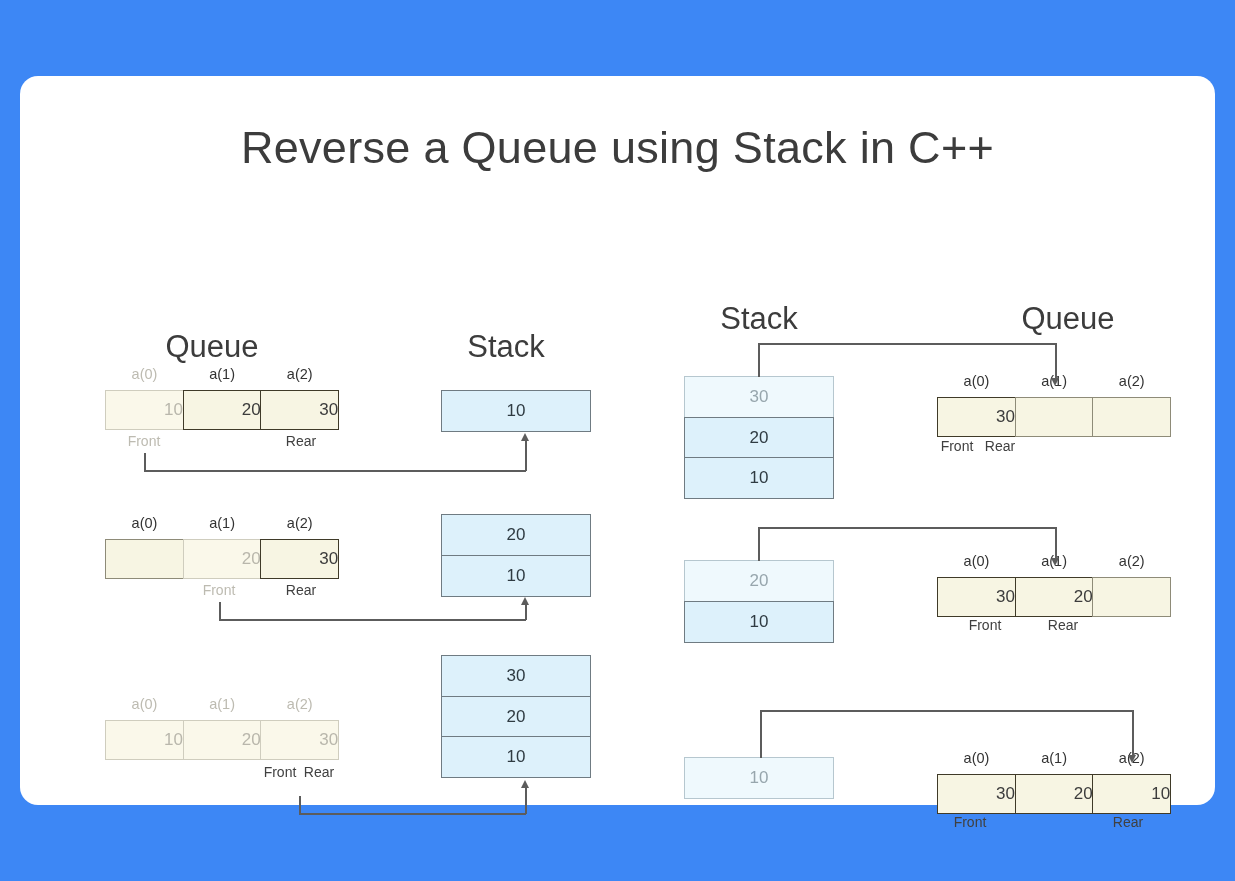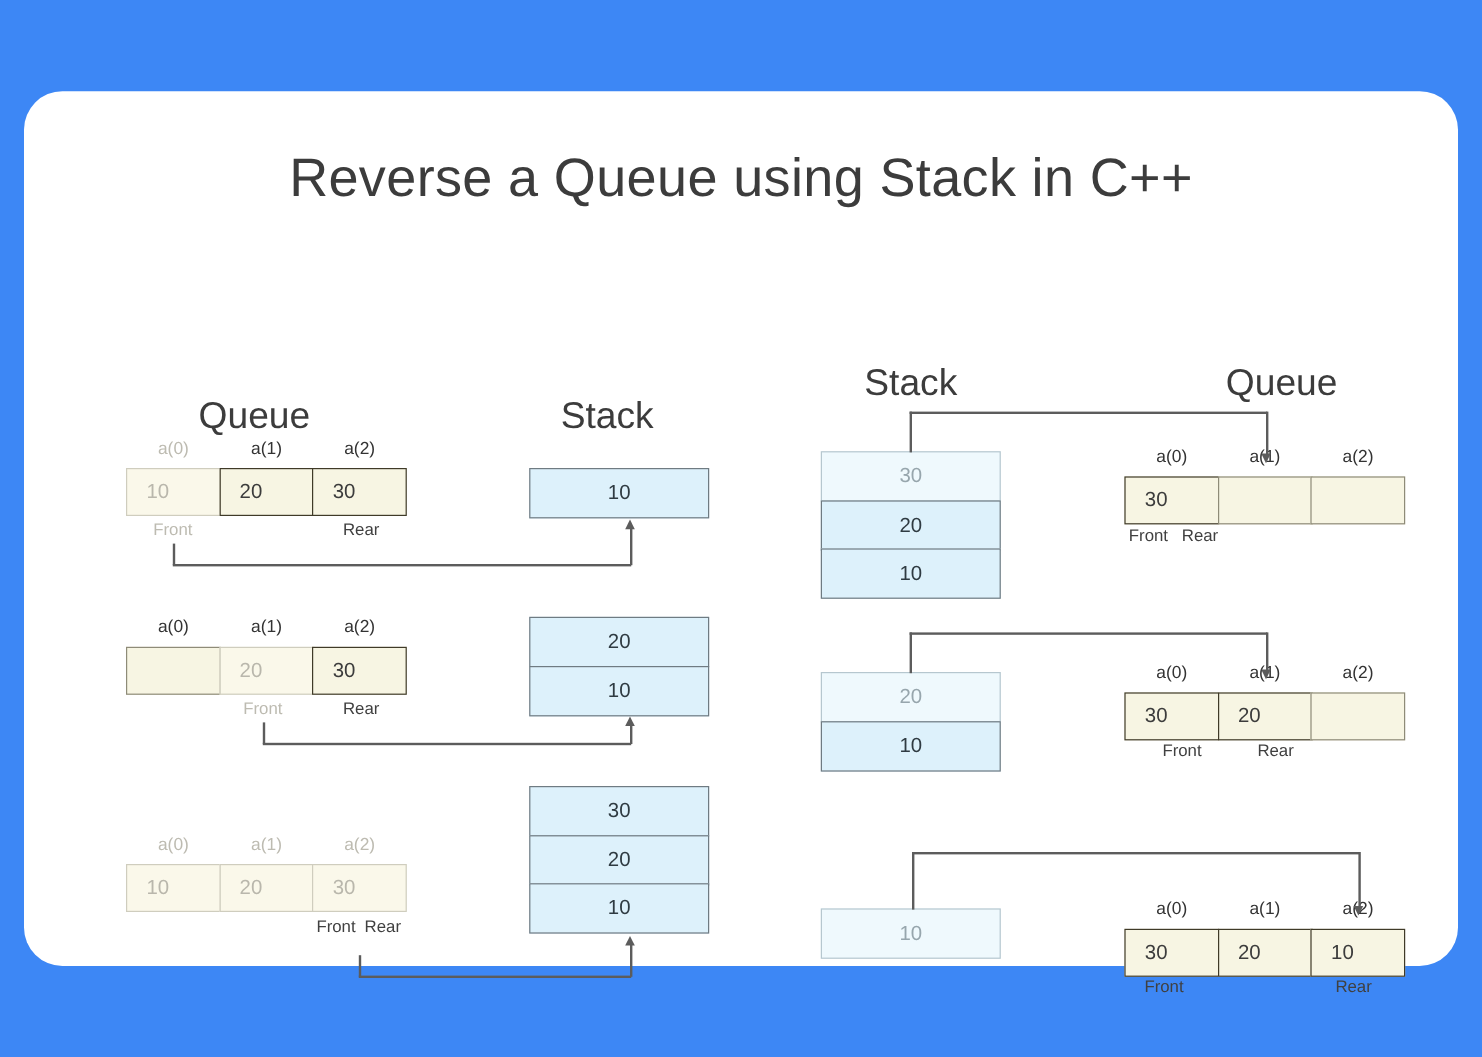--- a/index.html
+++ b/index.html
@@ -9,21 +9,21 @@
   }
   body {
     background: #3d87f5;
     display: flex; align-items: center; justify-content: center;
     overflow: hidden;
   }
   .card {
     position: relative;
     width: 1195px; height: 729px;
     background: #ffffff;
-    border-radius: 32px;
+    border-radius: 18px;
   }
   .page-title {
     position: absolute;
     top: 46px; left: 0; right: 0;
     text-align: center;
     font-size: 45px;
     font-weight: 300;
     letter-spacing: 0.3px;
     color: #3c3c3c;
     white-space: nowrap;
@@ -42,21 +42,21 @@
   }
 
   
   .queue { position: absolute; display: flex; }
   .qcell {
     position: relative;
     width: 79px; height: 40px;
     background: #f7f5e3;
     border: 1.4px solid #3f3a28;
     margin-left: -1.4px;
-    display: flex; align-items: center; justify-content: flex-start;
+    display: flex; align-items: center; justify-content: flex-end;
     font-size: 17px;
     color: #3c3c3c;
     padding-left: 16px;
   }
   .queue .qcell:first-child { margin-left: 0; }
   .qcell.faded { background: #faf8ea; border-color: #cfcdbe; color: #b9b7ac; }
   .qcell.empty { background: #f7f5e3; border-color: #b9b6a2; color: transparent; }
   .qcell.dim-border { border-color: #8e8b78; }
 
   .idx {

